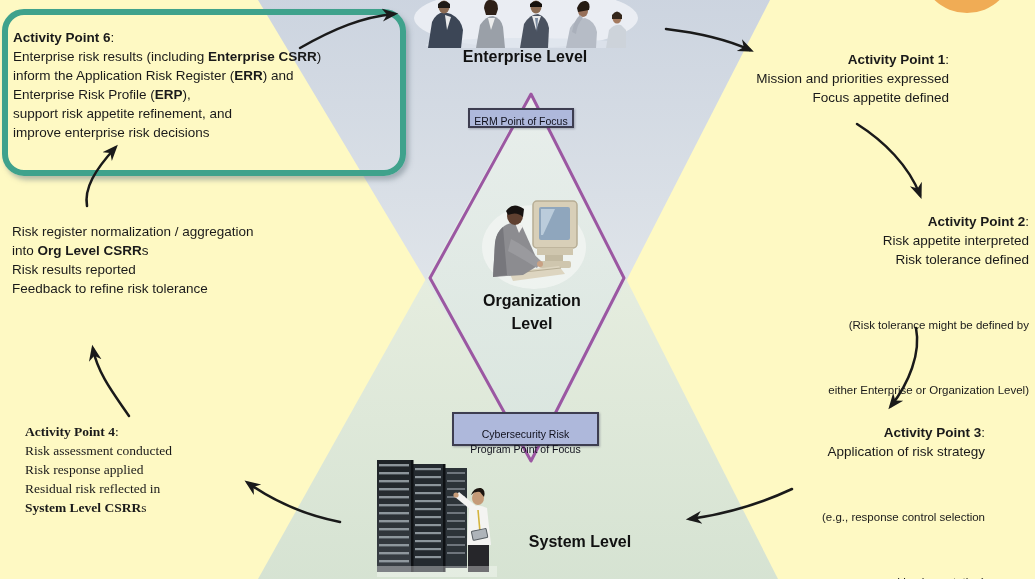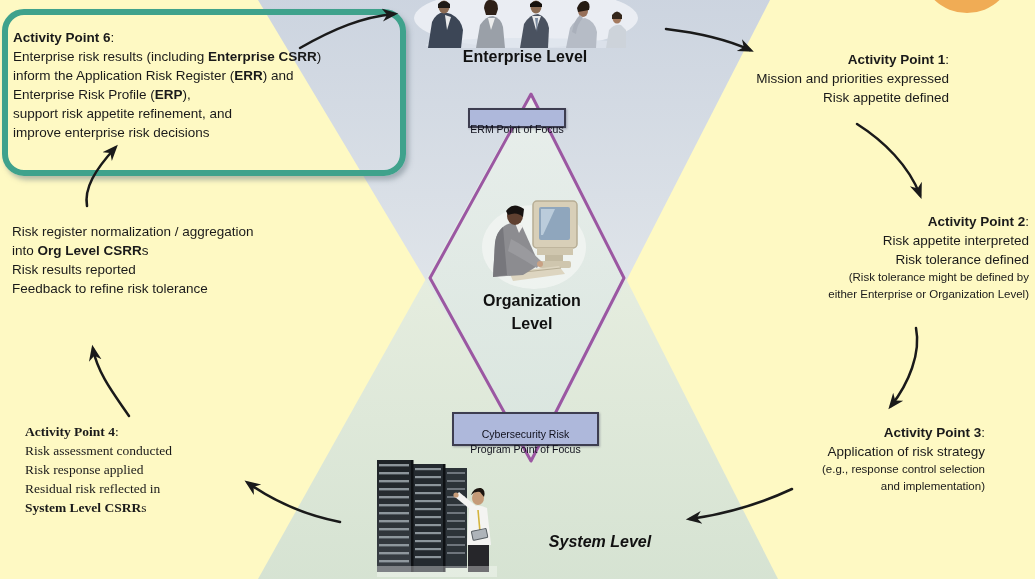--- a/index.html
+++ b/index.html
@@ -7,42 +7,42 @@
     position:relative;width:1035px;height:579px;overflow:hidden;background:#fef9c3;
     font-family:"Liberation Sans", sans-serif;color:var(--text,#1a1a1a);
   }
   .stage svg{display:block;}
   .layer{position:absolute;left:0;top:0;width:1035px;height:579px;pointer-events:none;}
   .abs{position:absolute;}
   
   .ap{font-size:13.5px;line-height:19px;color:var(--text,#1a1a1a);}
   .ap .tline{white-space:nowrap;}
   .ap .tline .b{font-weight:bold;}
-  .ap .tline.small{font-size:11.5px;line-height:17px;}
+  .ap .tline.small{font-size:11.5px;line-height:17px;margin-top:48px;}
   .ap.right{text-align:right;}
   .ap6text{left:13px;top:28px;width:390px;}
   .ap5text{left:12px;top:222px;width:330px;}
   .ap4text{left:25px;top:422px;width:280px;font-family:Liberation Serif, serif;}
   .ap1text{right:86px;top:50px;}
   .ap2text{right:6px;top:212px;}
   .ap3text{right:50px;top:423px;}
   
   .levelLabel{font-size:16px;font-weight:bold;text-align:center;line-height:23px;color:#111;}
   .entLabel{left:375px;top:45px;width:300px;}
   .orgLabel{left:432px;top:289px;width:200px;}
-  .sysLabel{left:500px;top:530px;width:200px;font-style:italic;}
+  .sysLabel{left:480px;top:530px;width:200px;}
   
   .focusBox{
     box-sizing:border-box;background:var(--focus-box-fill,#aeb8db);
     border:2px solid var(--focus-box-border,#3d3d50);
     font-size:10.5px;text-align:center;color:#10101c;
     box-shadow:1px 1px 2px rgba(60,60,80,.35);
   }
   .focusBox .tline{white-space:nowrap;}
-  .ermBox{left:468px;top:108px;width:98px;height:20px;line-height:15px;padding-top:12px;}
+  .ermBox{left:468px;top:108px;width:106px;height:20px;line-height:15px;padding-top:4px;}
   .ermBox .tline{line-height:15px;}
   .cyberBox{left:452px;top:412px;width:147px;height:34px;padding-top:13px;}
   .cyberBox .tline{line-height:14.5px;}
   
   .highlightBox{
     box-sizing:border-box;left:2px;top:9px;width:404px;height:167px;
     border:6px solid var(--highlight-box,#3fa28c);border-radius:22px;
     box-shadow:3px 4px 5px rgba(110,125,135,.5);
     background:transparent;
   }
@@ -206,21 +206,21 @@
   <div class="abs z3 ap ap4text">
       <div class="tline"><span class="b">Activity Point 4</span><span>:</span></div>
       <div class="tline"><span>Risk assessment conducted</span></div>
       <div class="tline"><span>Risk response applied</span></div>
       <div class="tline"><span>Residual risk reflected in</span></div>
       <div class="tline"><span class="b">System Level CSRR</span><span>s</span></div>
     </div>
   <div class="abs z3 ap right ap1text">
       <div class="tline"><span class="b">Activity Point 1</span><span>:</span></div>
       <div class="tline"><span>Mission and priorities expressed</span></div>
-      <div class="tline"><span>Risk appetite defined</span></div>
+      <div class="tline"><span>Focus appetite defined</span></div>
     </div>
   <div class="abs z3 ap right ap2text">
       <div class="tline"><span class="b">Activity Point 2</span><span>:</span></div>
       <div class="tline"><span>Risk appetite interpreted</span></div>
       <div class="tline"><span>Risk tolerance defined</span></div>
       <div class="tline small"><span>(Risk tolerance might be defined by</span></div>
       <div class="tline small"><span>either Enterprise or Organization Level)</span></div>
     </div>
   <div class="abs z3 ap right ap3text">
       <div class="tline"><span class="b">Activity Point 3</span><span>:</span></div>

